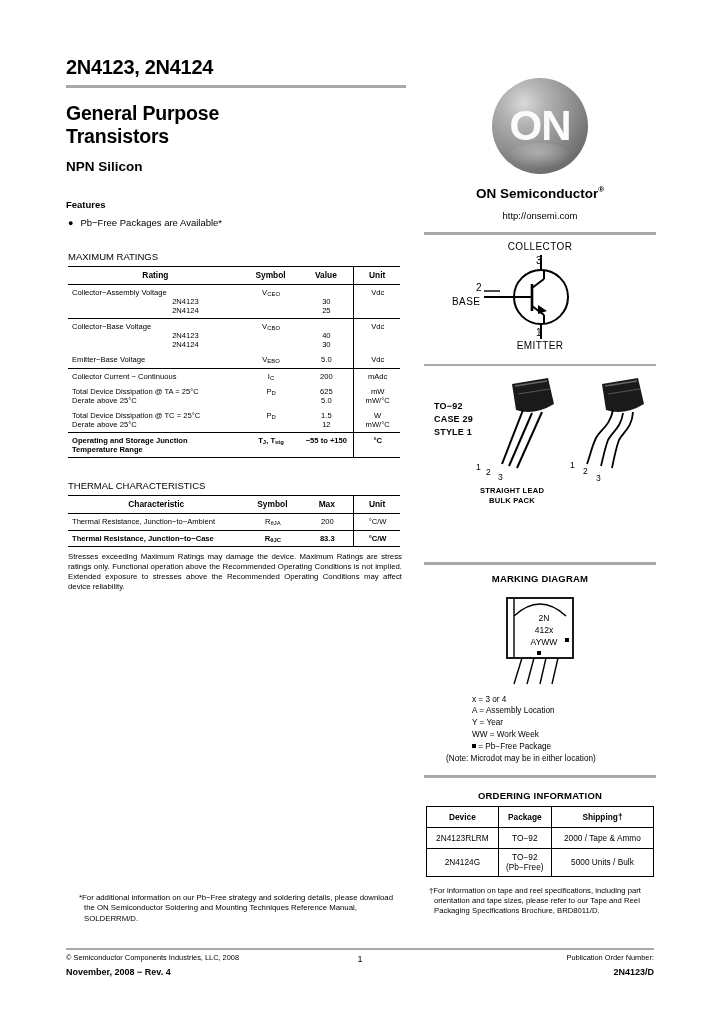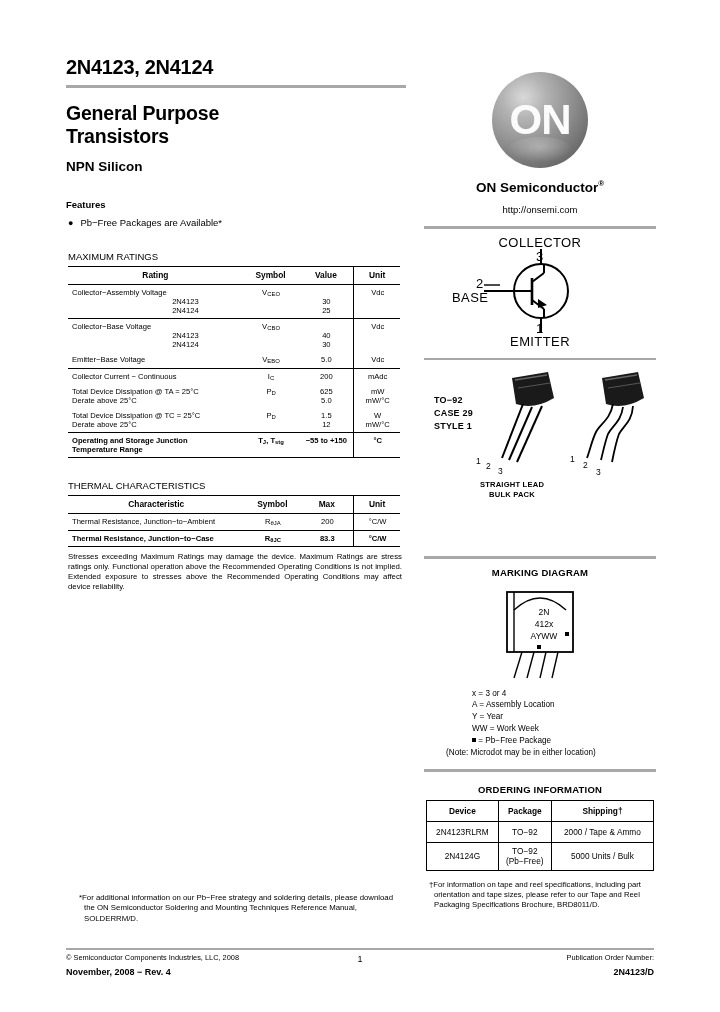--- a/index.html
+++ b/index.html
@@ -135,21 +135,21 @@
   .footnote-left .hang {
     display: block;
     text-indent: -5px;
     padding-left: 10px;
   }
 
   
   .right-col {
     position: absolute;
     left: 424px;
-    top: 72px;
+    top: 78px;
     width: 232px;
     text-align: center;
   }
   .logo-sphere {
     width: 96px;
     height: 96px;
     margin: 0 auto;
     border-radius: 50%;
     background:
       radial-gradient(circle at 33% 26%, #d9d9d9 0%, #b4b4b4 22%, #8e8e8e 52%, #6e6e6e 76%, #5a5a5a 100%);
@@ -190,21 +190,21 @@
     height: 2.5px;
     background: #a8a8a8;
     margin: 11px 0 0 0;
   }
 
   .sym-wrap {
     position: relative;
     height: 112px;
     margin-top: 6px;
   }
-  .lbl { position: absolute; font-size: 13px; letter-spacing: 0.4px; }
+  .lbl { position: absolute; font-size: 10px; letter-spacing: 0.4px; }
 
   .pkg-wrap {
     position: relative;
     height: 150px;
     margin-top: 8px;
   }
   .pkg-caption {
     position: absolute;
     font-size: 7.6px;
     font-weight: bold;

